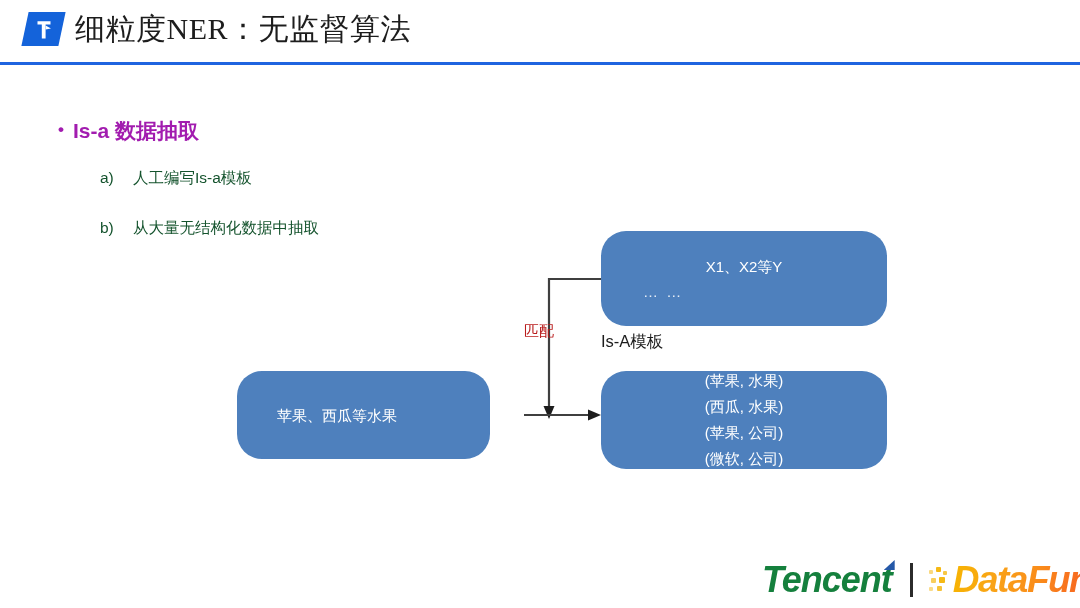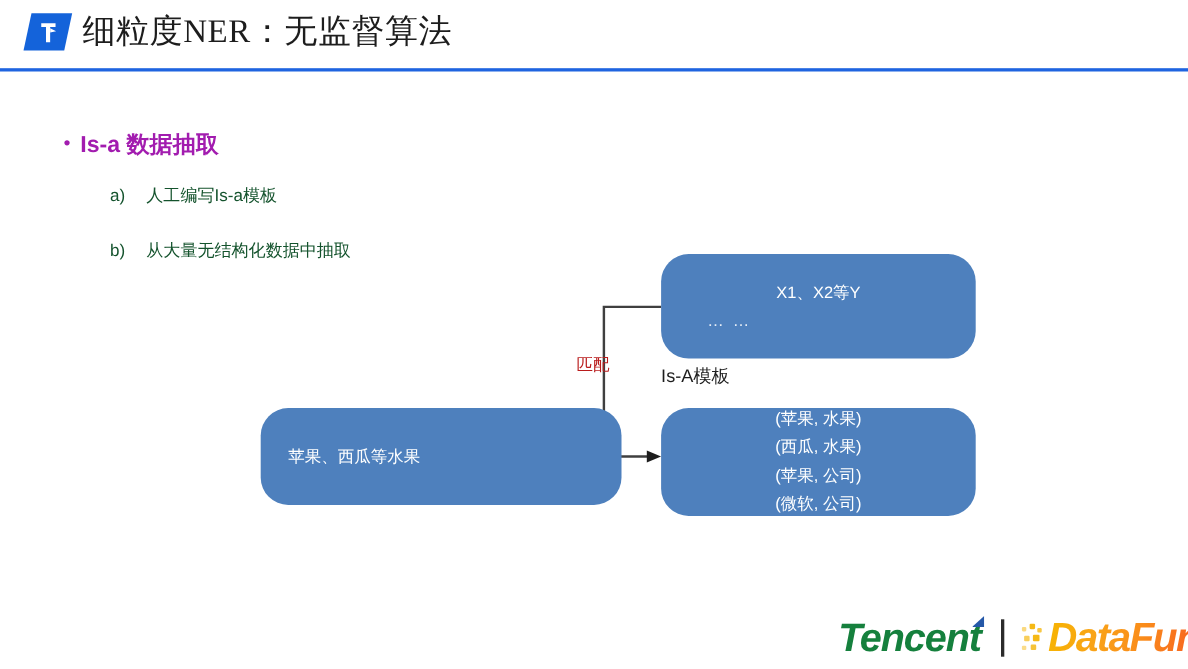--- a/index.html
+++ b/index.html
@@ -128,25 +128,25 @@
   #box-results {
     left: 601px;
     top: 371px;
     width: 286px;
     height: 98px;
     line-height: 26px;
   }
   #box-source {
     left: 237px;
     top: 371px;
-    width: 328px;
+    width: 253px;
     height: 88px;
     text-align: left;
     align-items: flex-start;
-    padding-left: 25px;
+    padding-left: 40px;
     line-height: 27px;
   }
   #label-isa {
     position: absolute;
     left: 601px;
     top: 331px;
     width: 286px;
     font-size: 16.5px;
     color: #1d1d1d;
   }

